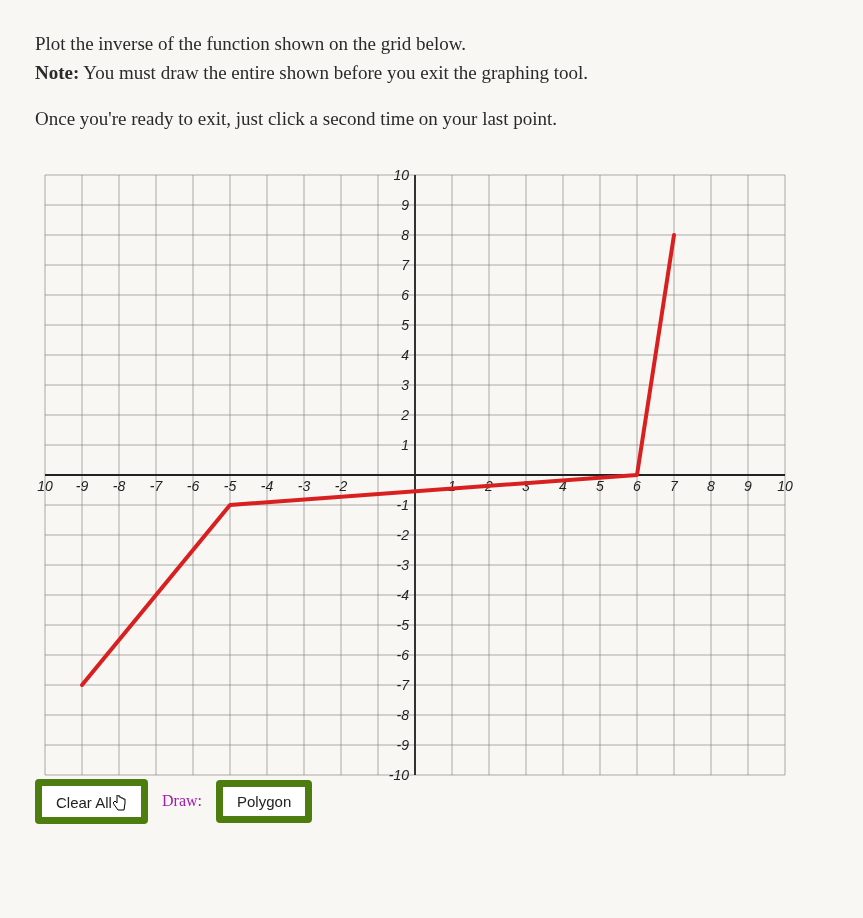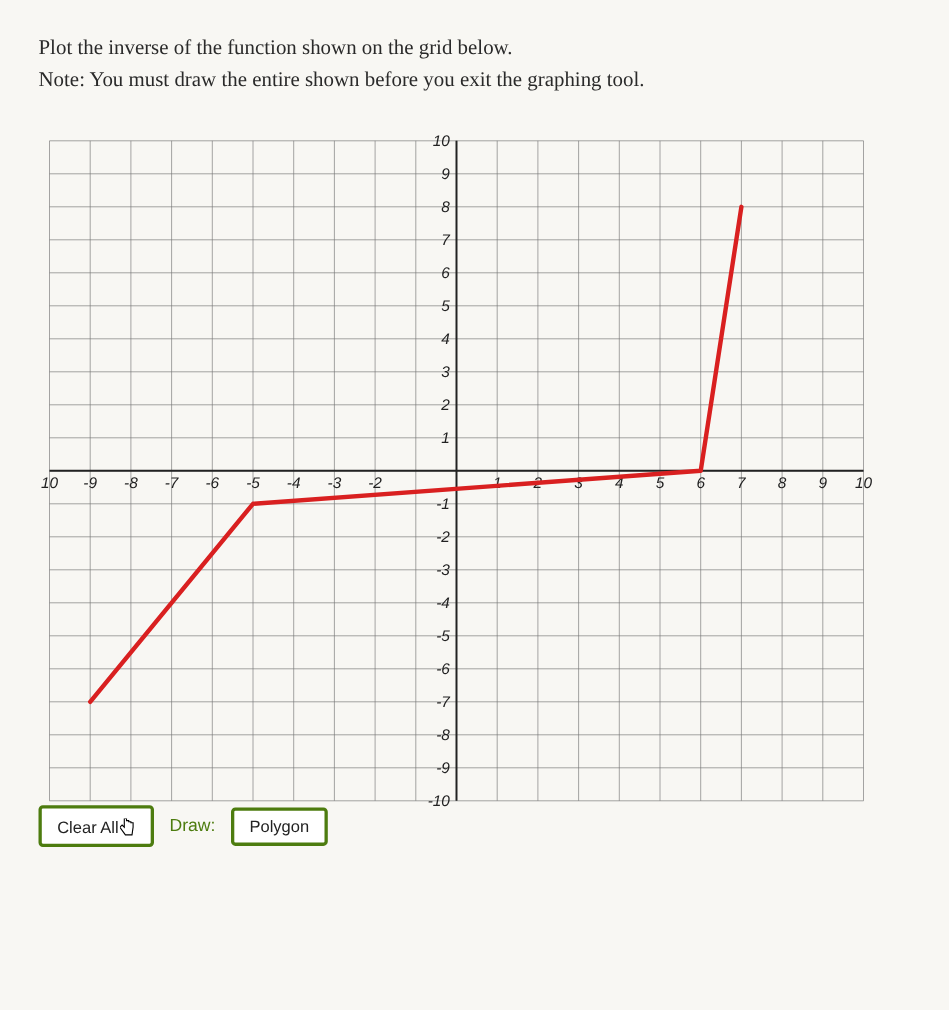--- a/index.html
+++ b/index.html
@@ -9,43 +9,44 @@
       padding: 30px 35px;
       width: 863px;
       color: #2a2a2a;
     }
     .instructions {
       font-size: 19px;
       line-height: 1.5;
       margin-bottom: 31px;
     }
     .instructions p { margin-bottom: 18px; }
-    .instructions .bold { font-weight: normal; }
+    .instructions .bold { font-weight: bold; }
     .chart-area {
       margin-top: 8px;
     }
     svg.grid {
       background: #f8f7f3;
       display: block;
     }
     .toolbar {
       margin-top: -10px;
       padding: 4px 0;
       display: flex;
       align-items: center;
       gap: 14px;
       font-family: Arial, sans-serif;
       font-size: 16px;
     }
     .draw-label {
-      color: #4d7c0f;
+      color: #a21caf;
+      font-family: Liberation Serif, serif;
     }
     button.ctl {
       background: #fff;
-      border: 3px solid #4d7c0f;
+      border: 7px solid #4d7c0f;
       border-radius: 4px;
       padding: 6px 14px;
       font-size: 15px;
       color: #222;
       cursor: pointer;
       font-family: Arial, sans-serif;
     }
     .cursor-icon {
       display: inline-block;
       position: relative;
@@ -54,20 +55,21 @@
     }
   </style>
 </head>
 <body>
 
 <div class="instructions">
   <p>
     <span>Plot the inverse of the function shown on the grid below.</span><br>
     <span class="bold">Note:</span><span> You must draw the entire shown before you exit the graphing tool.</span>
   </p>
+  <p>Once you're ready to exit, just click a second time on your last point.</p>
 </div>
 
 <div class="chart-area">
   <svg class="grid" id="grid-svg" width="760" height="620">
       <line x1="10" y1="610" x2="10" y2="10" stroke="#777" stroke-width="0.6"></line>
       <line x1="47" y1="610" x2="47" y2="10" stroke="#777" stroke-width="0.6"></line>
       <line x1="84" y1="610" x2="84" y2="10" stroke="#777" stroke-width="0.6"></line>
       <line x1="121" y1="610" x2="121" y2="10" stroke="#777" stroke-width="0.6"></line>
       <line x1="158" y1="610" x2="158" y2="10" stroke="#777" stroke-width="0.6"></line>
       <line x1="195" y1="610" x2="195" y2="10" stroke="#777" stroke-width="0.6"></line>

